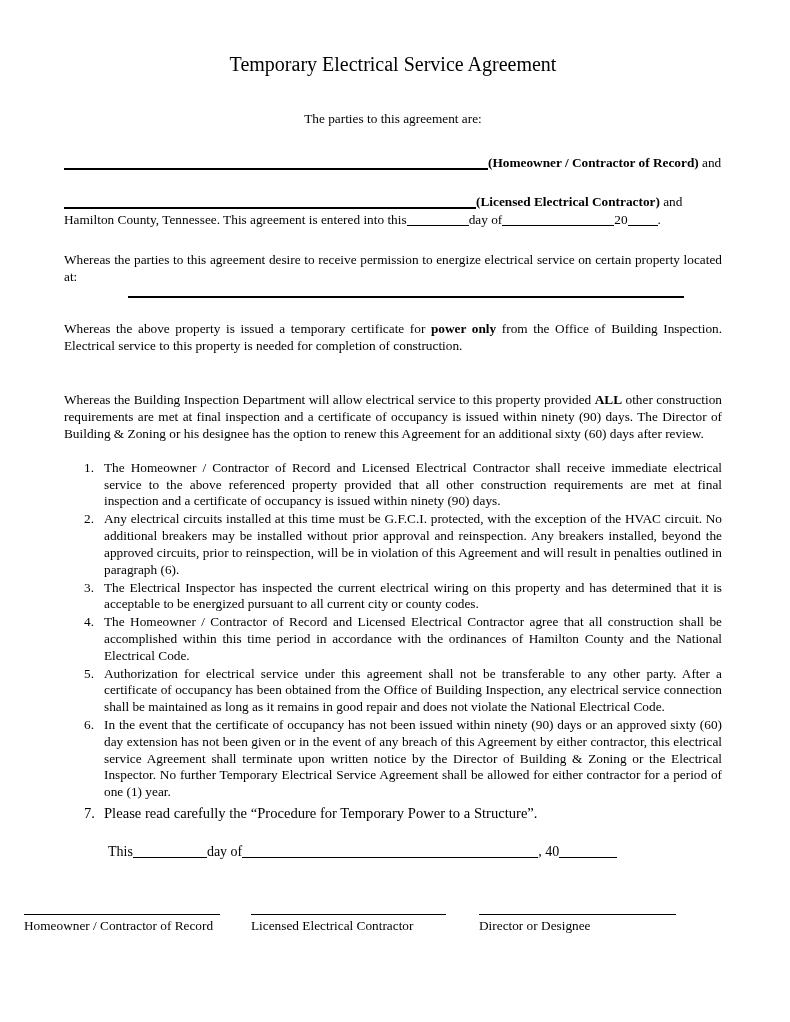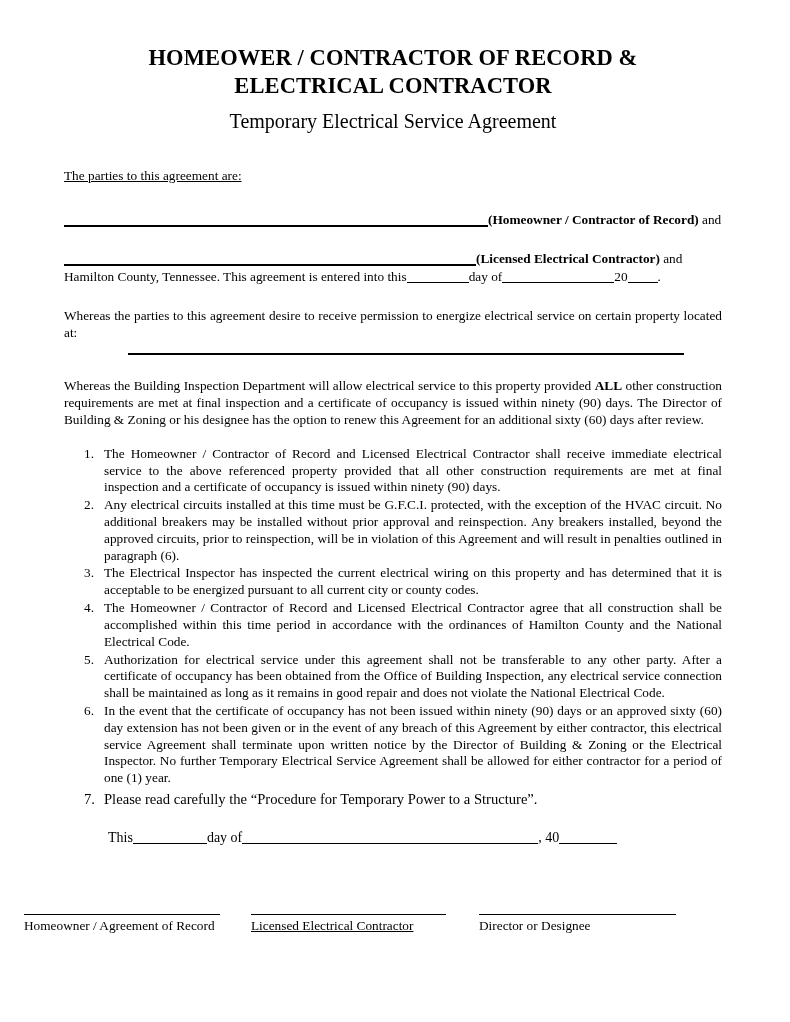--- a/index.html
+++ b/index.html
@@ -50,22 +50,21 @@
   }
 
   
   .para {
     font-size: 13.3px;
     line-height: 1.27;
     text-align: justify;
     margin: 0;
   }
   .para.left {
-    text-align: left;
-    text-decoration: underline;
+    text-align: center;
   }
 
   .intro-line {
     margin-top: 34px;
     font-size: 13.3px;
   }
 
   
   .fill-row {
     position: relative;
@@ -117,21 +116,21 @@
     display: block;
     width: 556px;
     border-bottom: 2.0px solid #000;
     height: 0;
   }
 
   .p-power {
     margin-top: 23px;
   }
   .p-allow {
-    margin-top: 23px;
+    margin-top: 37px;
   }
 
   .agree-heading {
     margin-top: 23px;
     text-align: center;
     font-size: 14px;
     font-weight: bold;
   }
 
   
@@ -201,49 +200,49 @@
     height: 0;
     margin-bottom: 3px;
   }
   .sig-label {
     font-size: 13.3px;
     line-height: 1.2;
     white-space: nowrap;
   }
   .sig-1 { left: 0px; }
   .sig-1 .sig-line { width: 196px; }
-  .sig-2 { left: 227px; text-decoration: underline; }
+  .sig-2 { left: 227px; }
   .sig-2 .sig-line { width: 195px; }
   .sig-3 { left: 455px; }
   .sig-3 .sig-line { width: 197px; }
 </style>
 </head>
 <body>
 
 <div class="page">
   <div class="content">
 
     <div class="title-block">
-      <h1 class="doc-title">HOMEOWER / CONTRACTOR OF RECORD &amp; ELECTRICAL CONTRACTOR</h1>
       <div class="doc-subtitle">Temporary Electrical Service Agreement</div>
     </div>
 
     <div class="para left intro-line">The parties to this agreement are:</div>
 
     <div class="fill-row row-owner"><span class="rule-heavy"></span><span class="bold">(Homeowner / Contractor of Record)</span><span> and</span></div>
 
     <div class="fill-row row-elec"><span class="rule-heavy"></span><span class="bold">(Licensed Electrical Contractor)</span><span> and</span></div>
 
     <div class="fill-row row-county"><span>Hamilton County, Tennessee. This agreement is entered into this</span><span class="rule-thin b1"></span><span>day of</span><span class="rule-thin b2"></span><span>20</span><span class="rule-thin b3"></span><span>.</span></div>
 
     <div class="para p-whereas1">Whereas the parties to this agreement desire to receive permission to energize electrical service on certain property located at:</div>
     <div class="addr-rule-wrap">
         <span class="addr-rule"></span>
       </div>
 
+    <div class="para p-power"><span>Whereas the above property is issued a temporary certificate for </span><span class="bold">power only</span><span> from the Office of Building Inspection. Electrical service to this property is needed for completion of construction.</span></div>
 
     <div class="para p-allow"><span>Whereas the Building Inspection Department will allow electrical service to this property provided </span><span class="bold">ALL</span><span> other construction requirements are met at final inspection and a certificate of occupancy is issued within ninety (90) days. The Director of Building &amp; Zoning or his designee has the option to renew this Agreement for an additional sixty (60) days after review.</span></div>
 
 
     <ol class="terms">
       <li>The Homeowner / Contractor of Record and Licensed Electrical Contractor shall receive immediate electrical service to the above referenced property provided that all other construction requirements are met at final inspection and a certificate of occupancy is issued within ninety (90) days.</li>
       <li>Any electrical circuits installed at this time must be G.F.C.I. protected, with the exception of the HVAC circuit. No additional breakers may be installed without prior approval and reinspection. Any breakers installed, beyond the approved circuits, prior to reinspection, will be in violation of this Agreement and will result in penalties outlined in paragraph (6).</li>
       <li>The Electrical Inspector has inspected the current electrical wiring on this property and has determined that it is acceptable to be energized pursuant to all current city or county codes.</li>
       <li>The Homeowner / Contractor of Record and Licensed Electrical Contractor agree that all construction shall be accomplished within this time period in accordance with the ordinances of Hamilton County and the National Electrical Code.</li>
       <li>Authorization for electrical service under this agreement shall not be transferable to any other party. After a certificate of occupancy has been obtained from the Office of Building Inspection, any electrical service connection shall be maintained as long as it remains in good repair and does not violate the National Electrical Code.</li>
@@ -252,21 +251,21 @@
     </ol>
 
     <div class="date-line"><span>This</span><span class="rule-thin d1"></span><span>day of</span><span class="rule-thin d2"></span><span>, 40</span><span class="rule-thin d3"></span></div>
 
   </div>
 
   <div class="sig-area">
     <div class="sig-row">
       <div class="sig-block sig-1">
         <div class="sig-line"></div>
-        <div class="sig-label">Homeowner / Agreement of Record</div>
+        <div class="sig-label">Homeowner / Contractor of Record</div>
       </div>
       <div class="sig-block sig-2">
         <div class="sig-line"></div>
         <div class="sig-label">Licensed Electrical Contractor</div>
       </div>
       <div class="sig-block sig-3">
         <div class="sig-line"></div>
         <div class="sig-label">Director or Designee</div>
       </div>
     </div>

